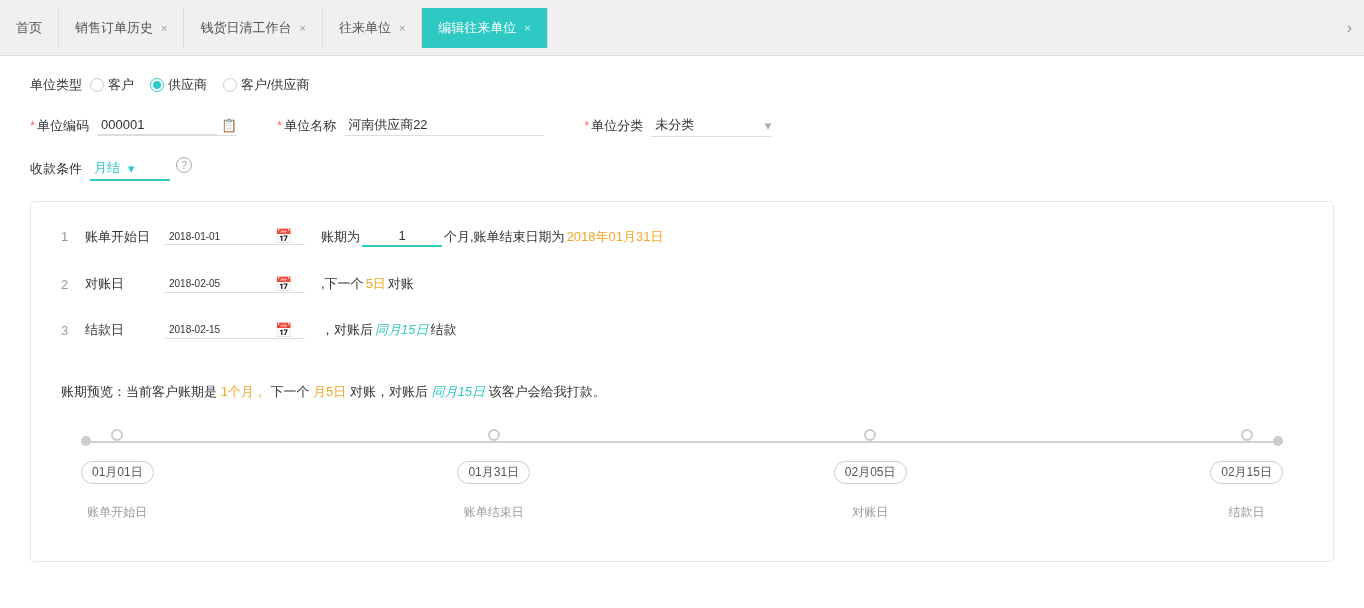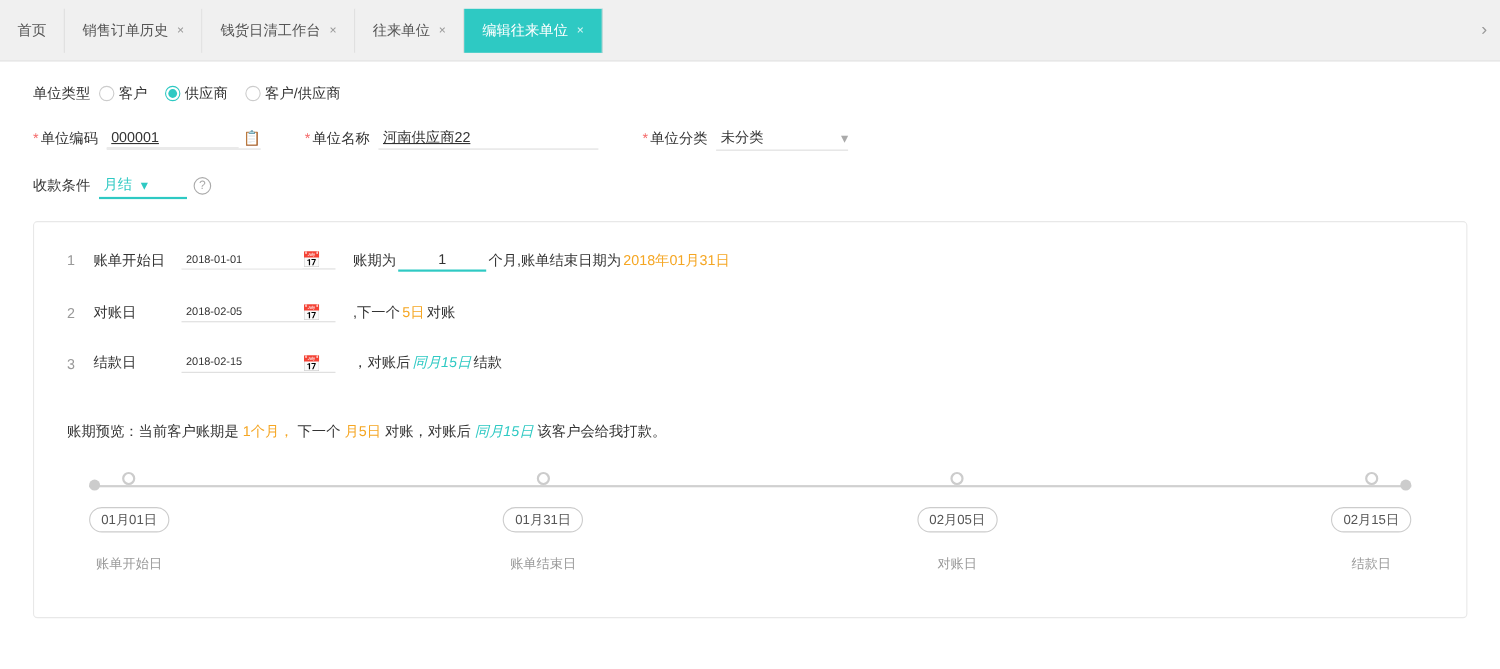--- a/index.html
+++ b/index.html
@@ -138,21 +138,21 @@
     }
     .select-arrow {
       color: #aaa;
       margin-left: 4px;
       cursor: pointer;
     }
 
     
     .payment-condition {
       display: flex;
-      align-items: center;
+      align-items: flex-start;
     }
     .payment-select {
       display: flex;
       align-items: center;
       border-bottom: 2px solid #2ec9c3;
       min-width: 80px;
       margin-right: 6px;
     }
     .payment-value {
       color: #2ec9c3;
@@ -371,28 +371,28 @@
         <span>客户/供应商</span>
       </label>
     </div>
   </div>
 
   <div class="form-row">
     <div class="form-field-group">
       <span class="required-star">*</span>
       <span class="form-label">单位编码</span>
       <div class="date-input-wrap">
-        <input type="text" class="form-input" value="000001" style="width: 120px; text-decoration: underline;">
+        <input type="text" class="form-input" value="000001" style="width: 120px;">
         <span class="input-icon">📋</span>
       </div>
     </div>
     <div class="form-field-group">
       <span class="required-star">*</span>
       <span class="form-label">单位名称</span>
-      <input type="text" class="form-input" value="河南供应商22" style="width: 200px; border-bottom: 1px solid rgb(221, 221, 221); text-decoration: underline;">
+      <input type="text" class="form-input" value="河南供应商22" style="width: 200px; border-bottom: 1px solid rgb(221, 221, 221);">
     </div>
     <div class="form-field-group">
       <span class="required-star">*</span>
       <span class="form-label">单位分类</span>
       <div class="select-field">
         <span class="select-value">未分类</span>
         <span class="select-arrow">▾</span>
       </div>
     </div>
   </div>

